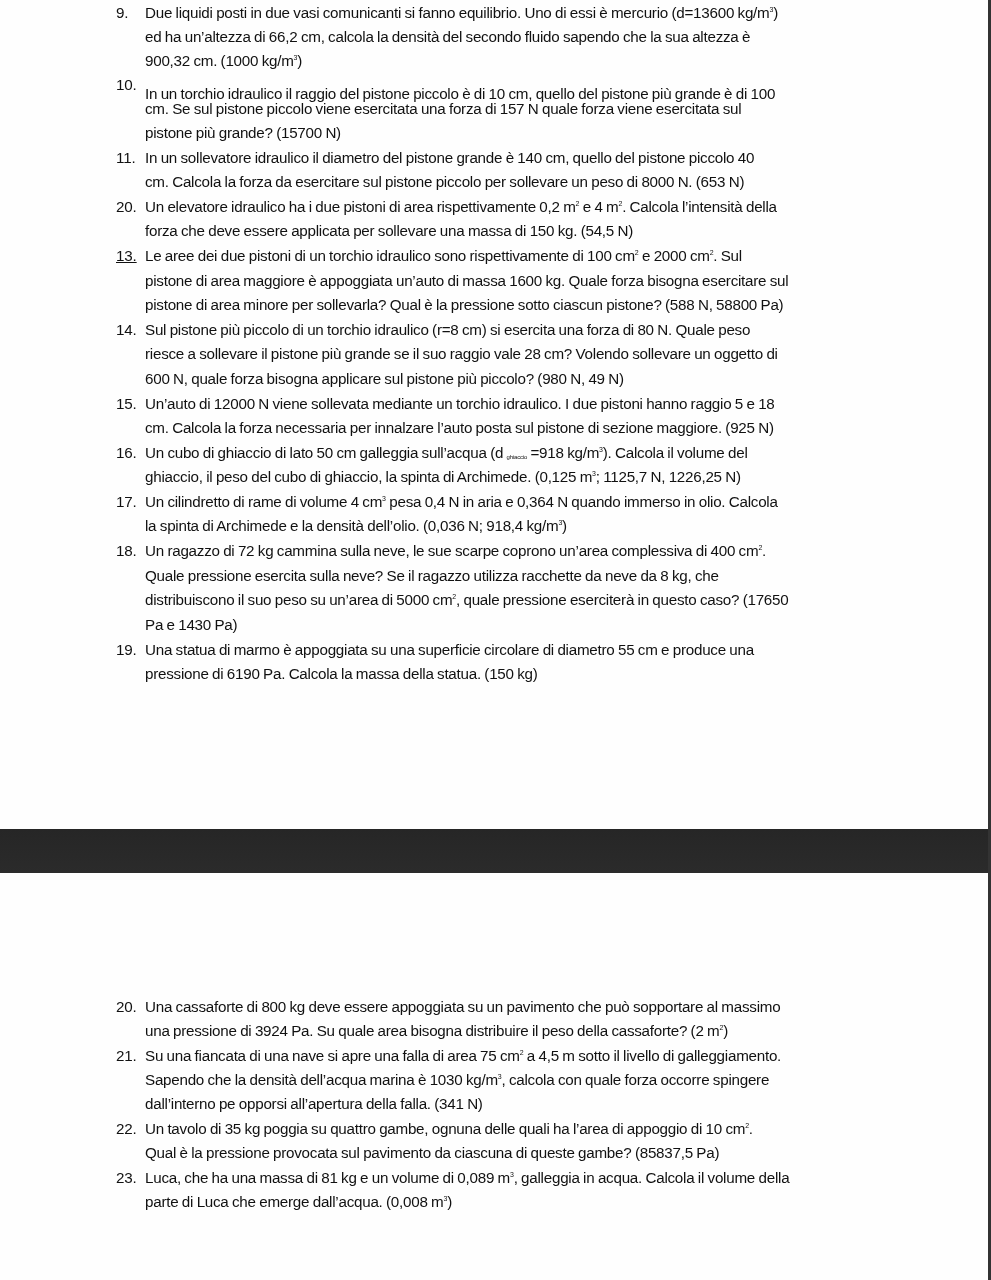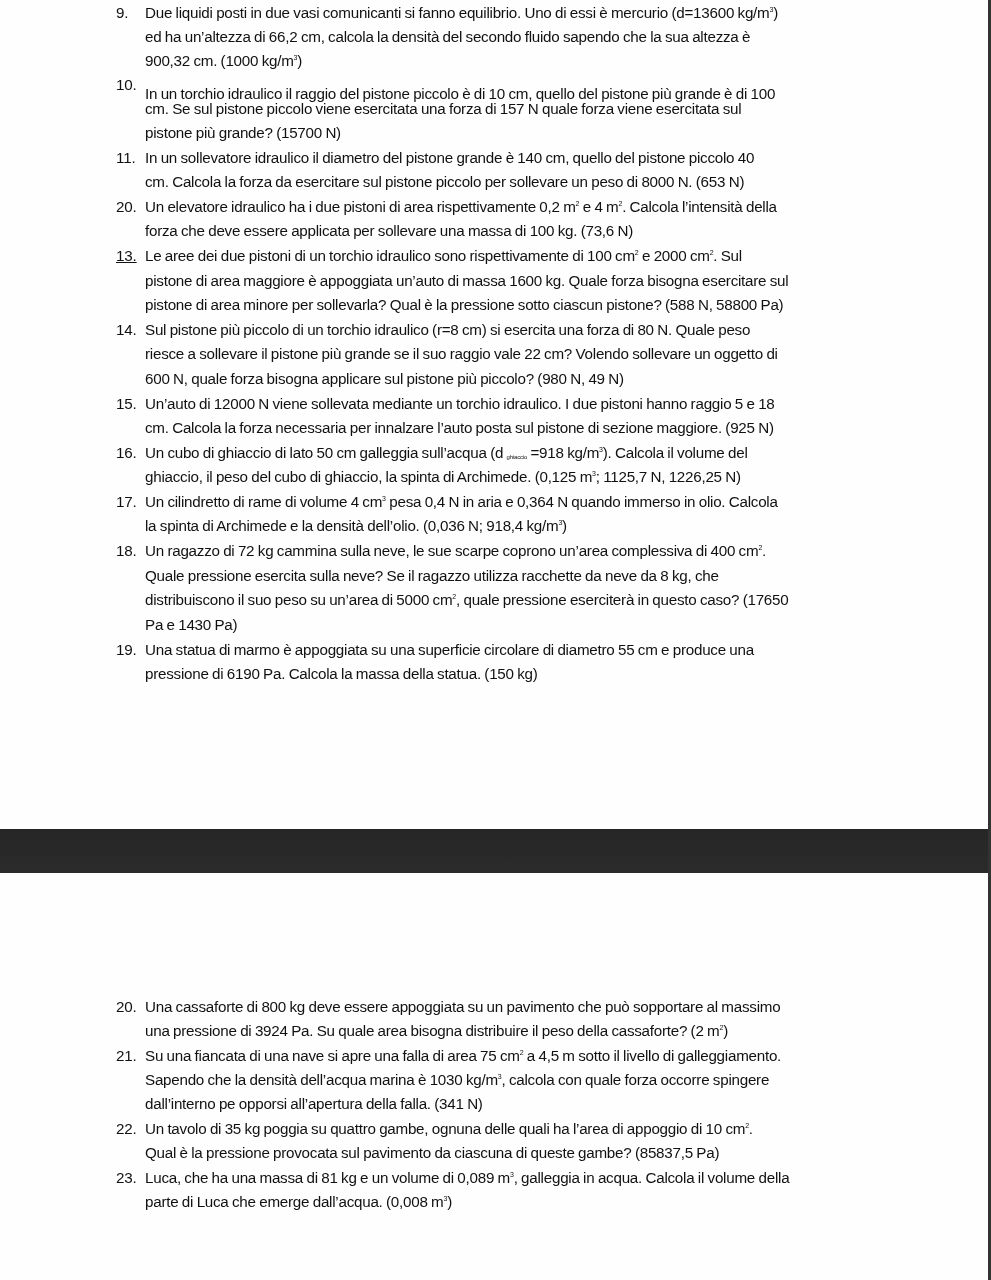--- a/index.html
+++ b/index.html
@@ -50,32 +50,32 @@
       <div class="qline" style="top: 124px;"><span>pistone più grande? (15700 N)</span></div>
     </div>
     <div class="question" style="top: 0px;">
       <span class="qnum" style="top: 149px;">11.</span>
       <div class="qline" style="top: 149px;"><span>In un sollevatore idraulico il diametro del pistone grande è 140 cm, quello del pistone piccolo 40</span></div>
       <div class="qline" style="top: 173px;"><span>cm. Calcola la forza da esercitare sul pistone piccolo per sollevare un peso di 8000 N. (653 N)</span></div>
     </div>
     <div class="question" style="top: 0px;">
       <span class="qnum" style="top: 198px;">20.</span>
       <div class="qline" style="top: 198px;"><span>Un elevatore idraulico ha i due pistoni di area rispettivamente 0,2 m</span><sup>2</sup><span> e 4 m</span><sup>2</sup><span>. Calcola l’intensità della</span></div>
-      <div class="qline" style="top: 222px;"><span>forza che deve essere applicata per sollevare una massa di 100 kg. (73,6 N)</span></div>
+      <div class="qline" style="top: 222px;"><span>forza che deve essere applicata per sollevare una massa di 150 kg. (54,5 N)</span></div>
     </div>
     <div class="question" style="top: 0px;">
       <span class="qnum" style="top: 247px; text-decoration: underline;">13.</span>
       <div class="qline" style="top: 247px;"><span>Le aree dei due pistoni di un torchio idraulico sono rispettivamente di 100 cm</span><sup>2</sup><span> e 2000 cm</span><sup>2</sup><span>. Sul</span></div>
       <div class="qline" style="top: 272px;"><span>pistone di area maggiore è appoggiata un’auto di massa 1600 kg. Quale forza bisogna esercitare sul</span></div>
       <div class="qline" style="top: 296px;"><span>pistone di area minore per sollevarla? Qual è la pressione sotto ciascun pistone? (588 N, 58800 Pa)</span></div>
     </div>
     <div class="question" style="top: 0px;">
       <span class="qnum" style="top: 321px;">14.</span>
       <div class="qline" style="top: 321px;"><span>Sul pistone più piccolo di un torchio idraulico (r=8 cm) si esercita una forza di 80 N. Quale peso</span></div>
-      <div class="qline" style="top: 345px;"><span>riesce a sollevare il pistone più grande se il suo raggio vale 22 cm? Volendo sollevare un oggetto di</span></div>
+      <div class="qline" style="top: 345px;"><span>riesce a sollevare il pistone più grande se il suo raggio vale 28 cm? Volendo sollevare un oggetto di</span></div>
       <div class="qline" style="top: 370px;"><span>600 N, quale forza bisogna applicare sul pistone più piccolo? (980 N, 49 N)</span></div>
     </div>
     <div class="question" style="top: 0px;">
       <span class="qnum" style="top: 395px;">15.</span>
       <div class="qline" style="top: 395px;"><span>Un’auto di 12000 N viene sollevata mediante un torchio idraulico. I due pistoni hanno raggio 5 e 18</span></div>
       <div class="qline" style="top: 419px;"><span>cm. Calcola la forza necessaria per innalzare l’auto posta sul pistone di sezione maggiore. (925 N)</span></div>
     </div>
     <div class="question" style="top: 0px;">
       <span class="qnum" style="top: 444px;">16.</span>
       <div class="qline" style="top: 444px;"><span>Un cubo di ghiaccio di lato 50 cm galleggia sull’acqua (d </span><sub>ghiaccio</sub><span> =918 kg/m</span><sup>3</sup><span>). Calcola il volume del</span></div>

